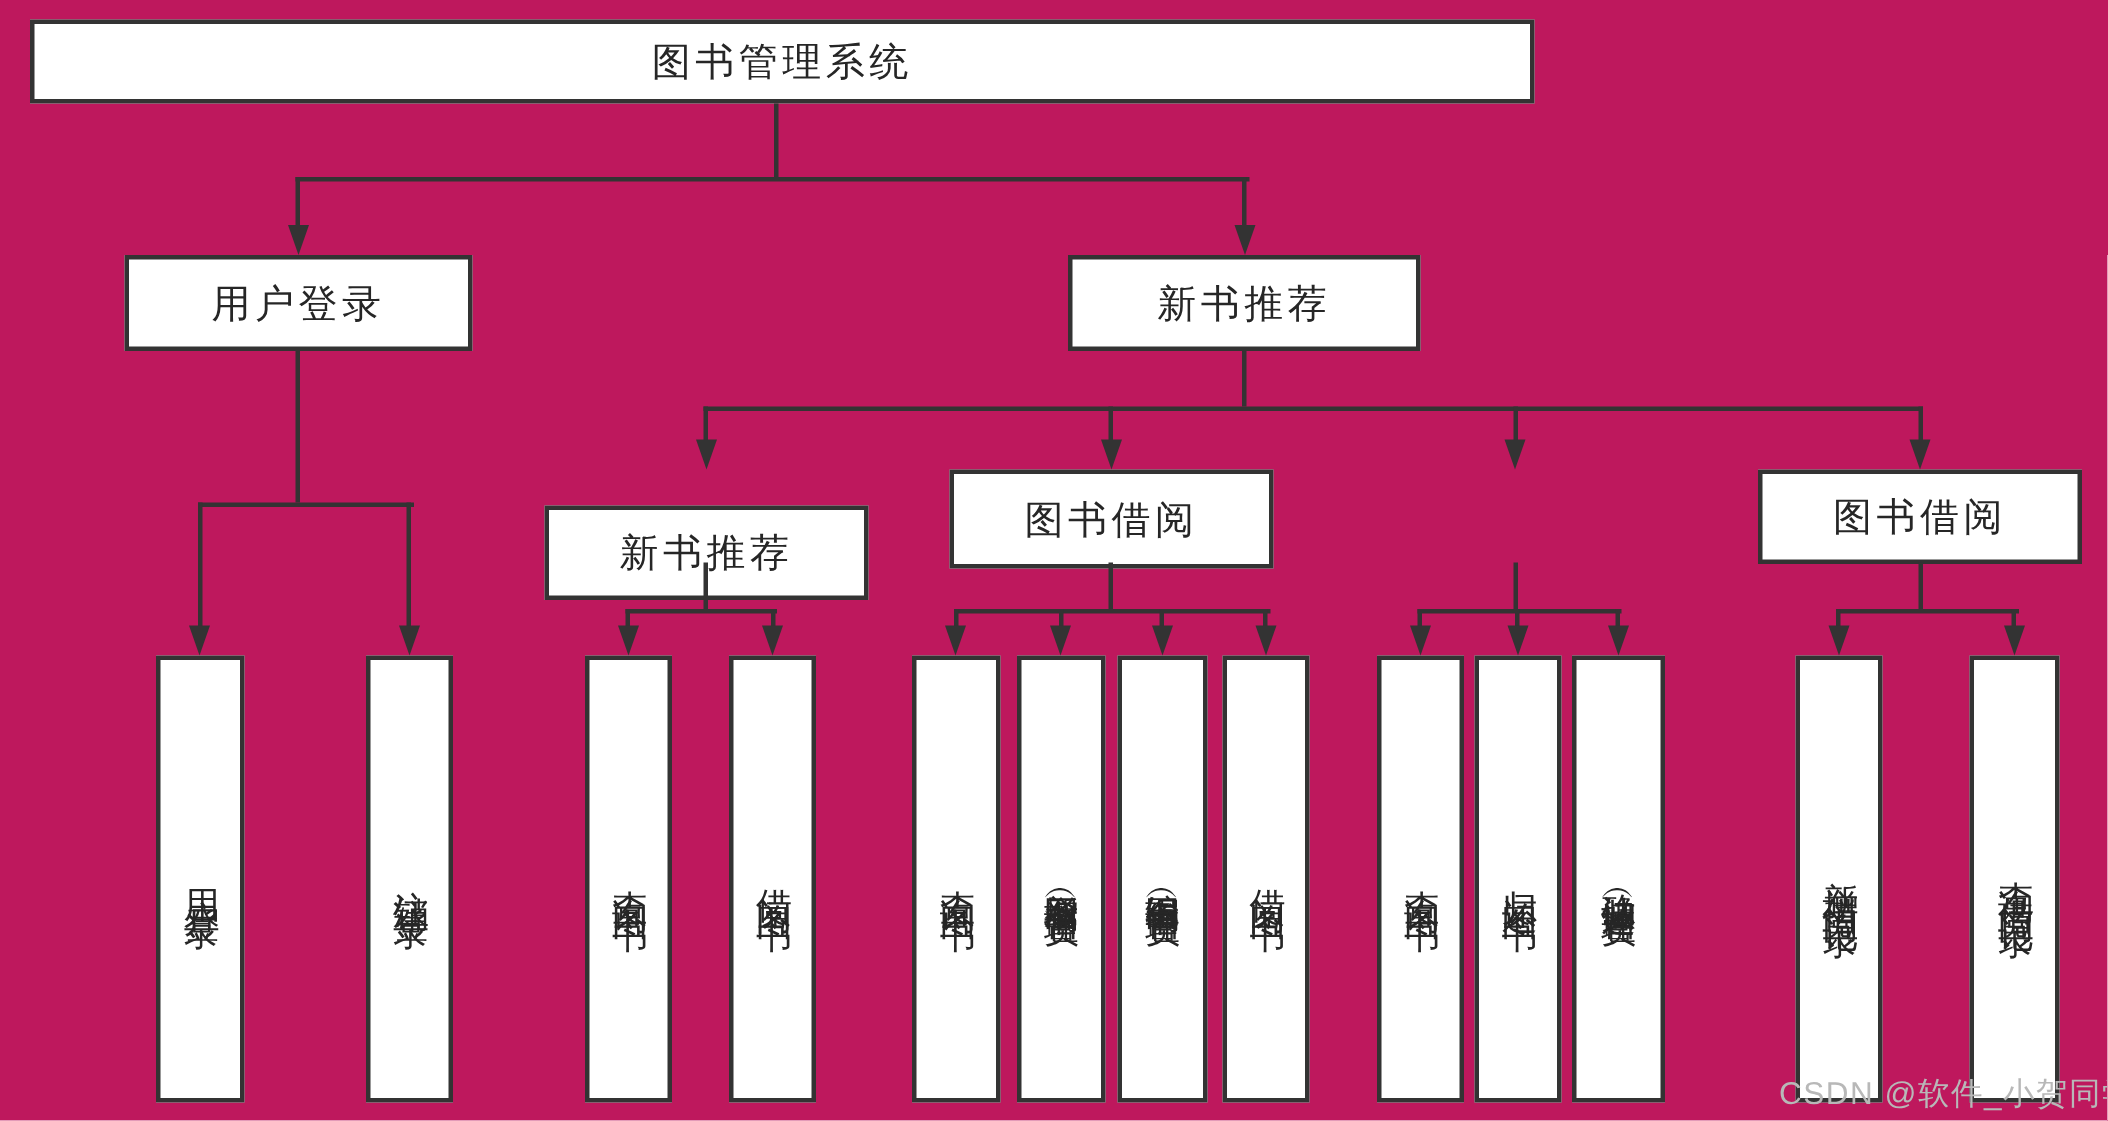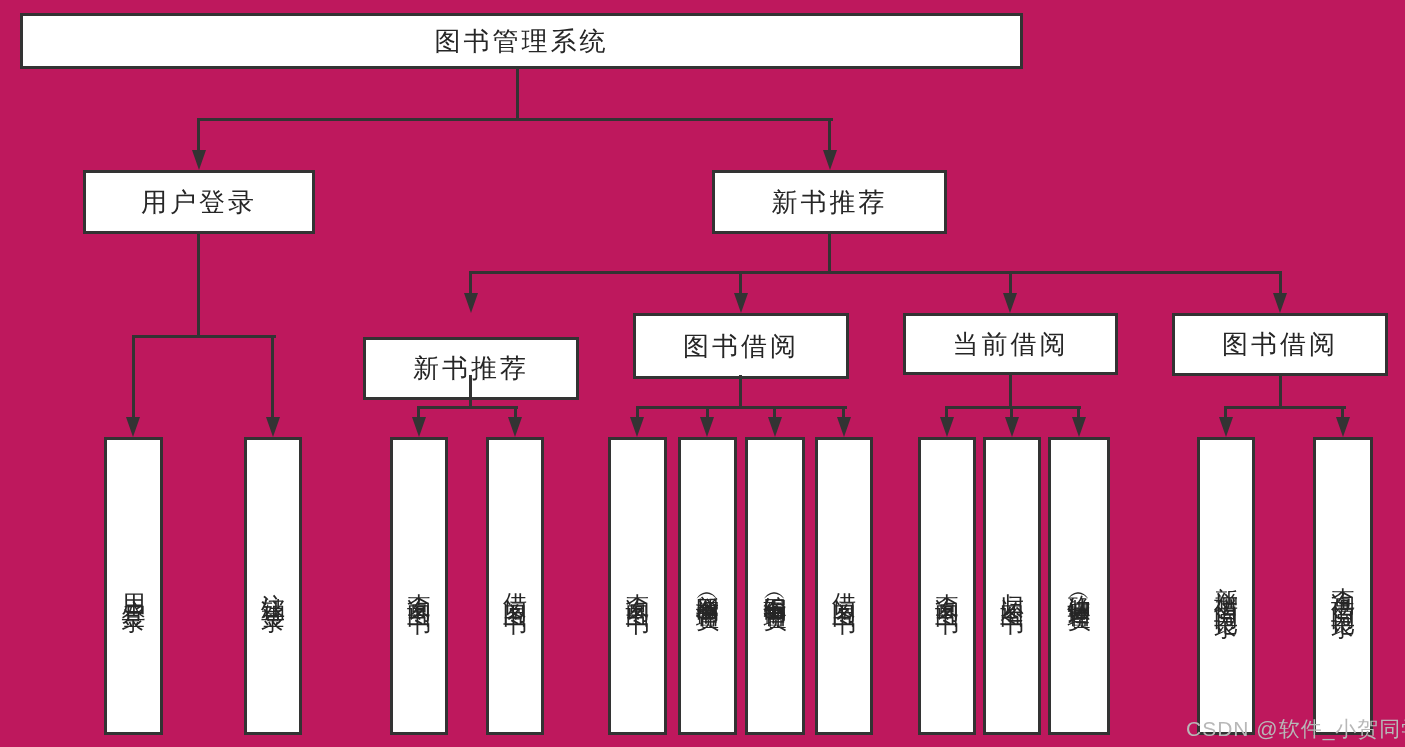--- a/index.html
+++ b/index.html
@@ -36,21 +36,20 @@
 
 <div class="stage">
 
   <div class="box" style="left:20px;top:13px;width:1003px;height:56px;">图书管理系统</div>
 
   <div class="box" style="left:83px;top:170px;width:232px;height:64px;">用户登录</div>
   <div class="box" style="left:712px;top:170px;width:235px;height:64px;">新书推荐</div>
 
   <div class="box" style="left:363px;top:313px;width:216px;height:63px;margin-top:24px;">新书推荐</div>
   <div class="box" style="left:633px;top:313px;width:216px;height:66px;">图书借阅</div>
-  <div class="box" style="left:903px;top:313px;width:215px;height:62px;">当前借阅</div>
   <div class="box" style="left:1172px;top:313px;width:216px;height:63px;">图书借阅</div>
 
   <div class="vbox" style="left:104px;top:437px;width:59px;height:298px;">用户登录</div>
   <div class="vbox" style="left:244px;top:437px;width:58px;height:298px;">注销登录</div>
   <div class="vbox" style="left:390px;top:437px;width:58px;height:298px;">查询图书</div>
   <div class="vbox" style="left:486px;top:437px;width:58px;height:298px;">借阅图书</div>
   <div class="vbox" style="left:608px;top:437px;width:59px;height:298px;">查询图书</div>
   <div class="vbox long" style="left:678px;top:437px;width:59px;height:298px;">新增图书（管理员）</div>
   <div class="vbox long" style="left:745px;top:437px;width:60px;height:298px;">编辑图书（管理员）</div>
   <div class="vbox" style="left:815px;top:437px;width:58px;height:298px;">借阅图书</div>

